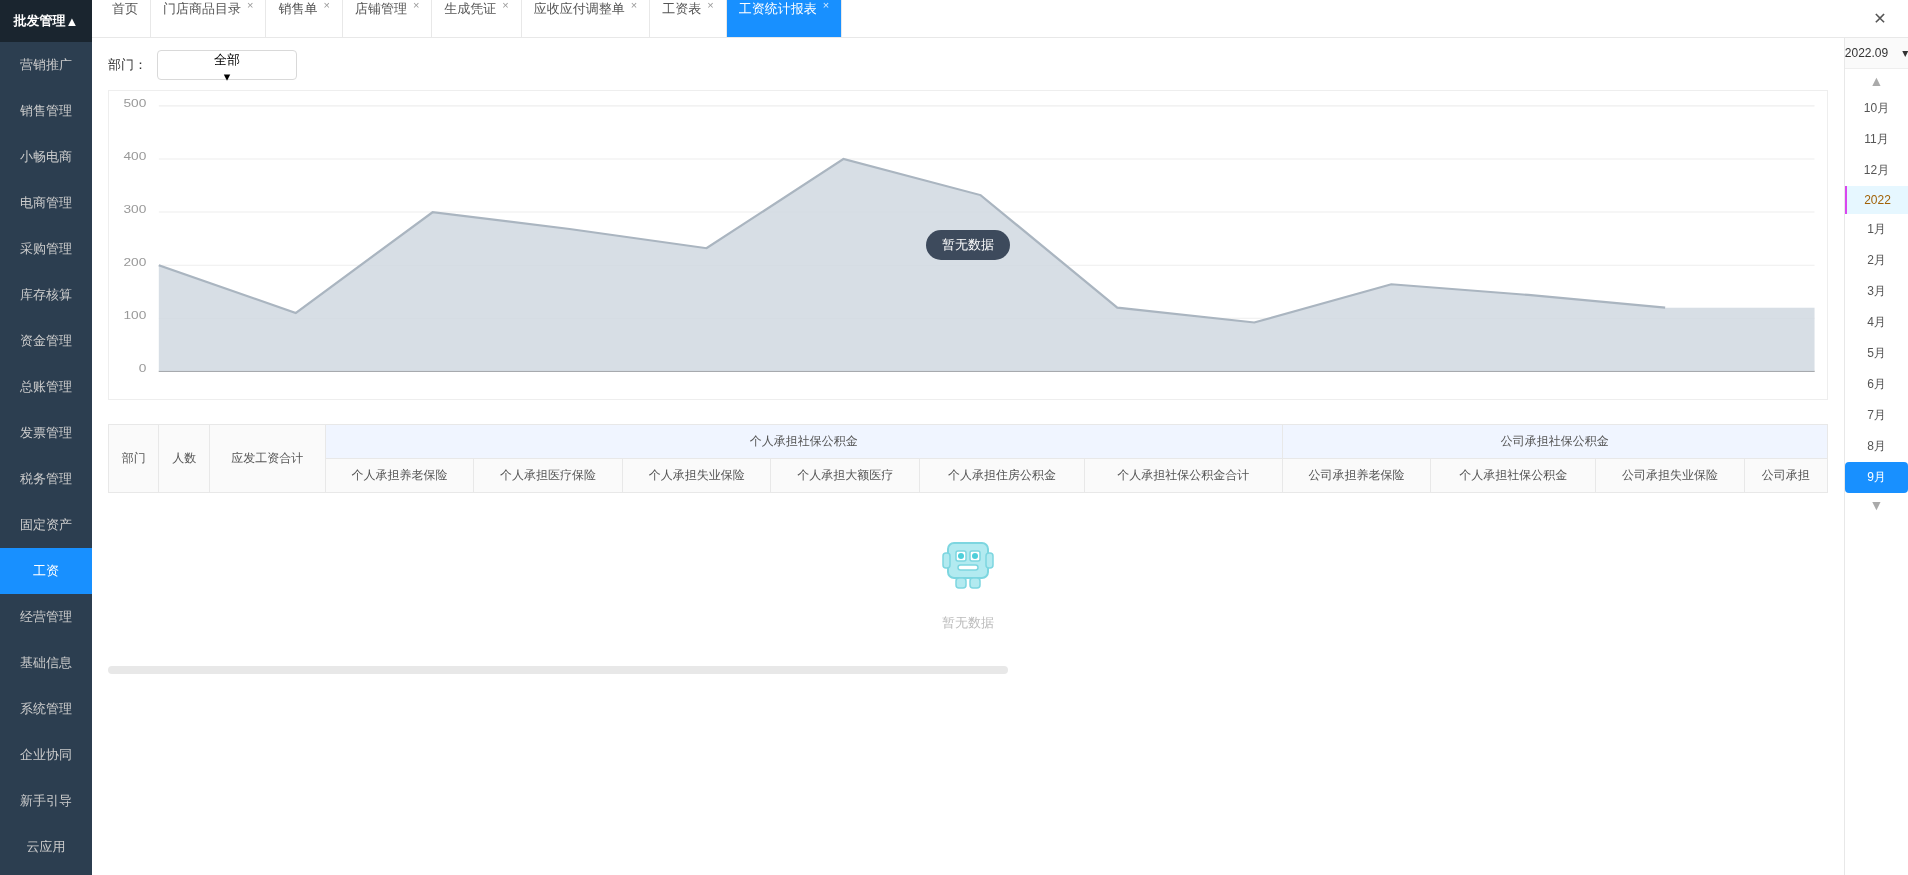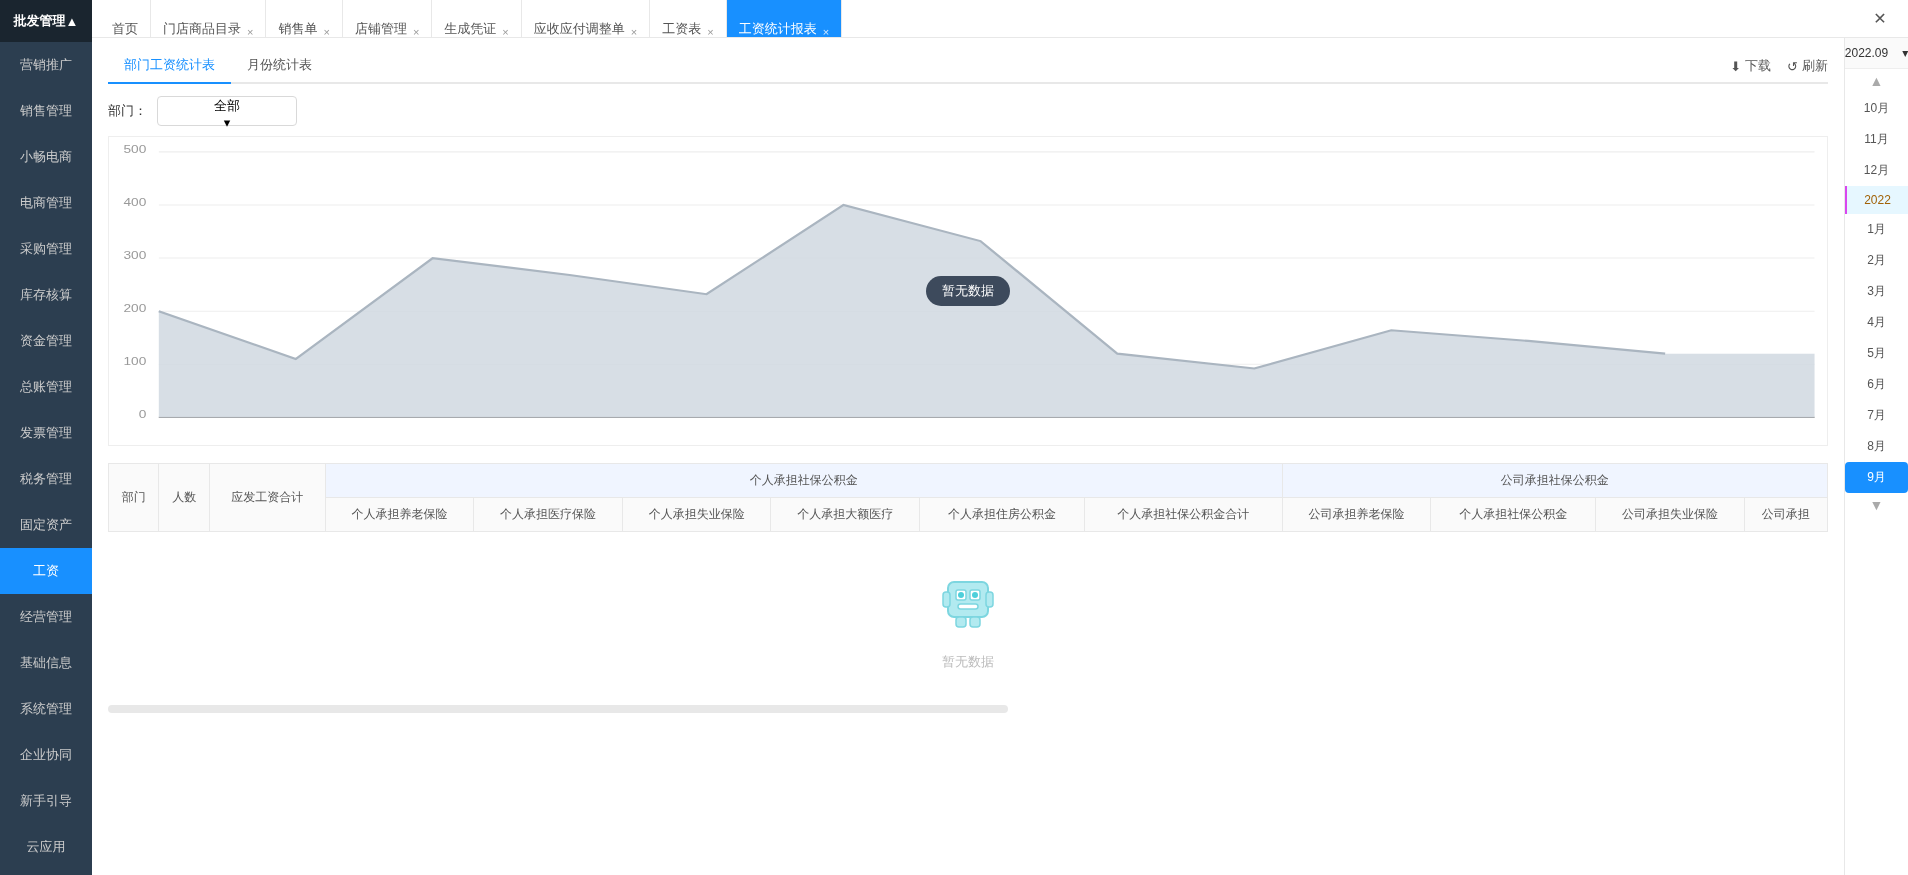--- a/index.html
+++ b/index.html
@@ -57,21 +57,21 @@
       border-bottom: 1px solid #e8e8e8;
       display: flex;
       align-items: center;
       height: 38px;
       padding: 0 8px;
       flex-shrink: 0;
       overflow: hidden;
     }
     .tab-item {
       display: flex;
-      align-items: flex-end;
+      align-items: flex-start;
       padding: 0 12px;
       height: 38px;
       font-size: 13px;
       color: #555;
       cursor: pointer;
       border-right: 1px solid #e8e8e8;
       white-space: nowrap;
       gap: 6px;
     }
     .tab-item.active { background: #1890ff; color: #fff; }
@@ -173,21 +173,21 @@
       color: #555;
       cursor: pointer;
       font-size: 13px;
     }
 
     
     .chart-area {
       height: 310px;
       background: #fff;
       position: relative;
-      margin-bottom: 17px;
+      margin-bottom: 24px;
       border: 1px solid #eee;
     }
 
     
     .table-wrap {
       flex: 1;
       overflow: auto;
     }
     table {
       width: 100%;
@@ -399,39 +399,20 @@
     </div>
     <div class="tabs-bar-right">
       <div class="close-btn">✕</div>
     </div>
   </div>
 
   <div class="content">
 
     <div class="panel">
 
-      <div class="sub-tabs">
-        <div class="sub-tab active">
-          <span>部门工资统计表</span>
-        </div>
-        <div class="sub-tab">
-          <span>月份统计表</span>
-        </div>
-        <div style="flex:1"></div>
-        <div class="toolbar-actions">
-          <div class="action-btn">
-            <span>⬇</span>
-            <span>下载</span>
-          </div>
-          <div class="action-btn">
-            <span>↺</span>
-            <span>刷新</span>
-          </div>
-        </div>
-      </div>
 
       <div class="filter-group" style="margin-bottom:10px;">
         <span class="filter-label">部门：</span>
         <div class="select-box">
           <span>全部</span>
           <span>▾</span>
         </div>
       </div>
 
       <div class="chart-area">

